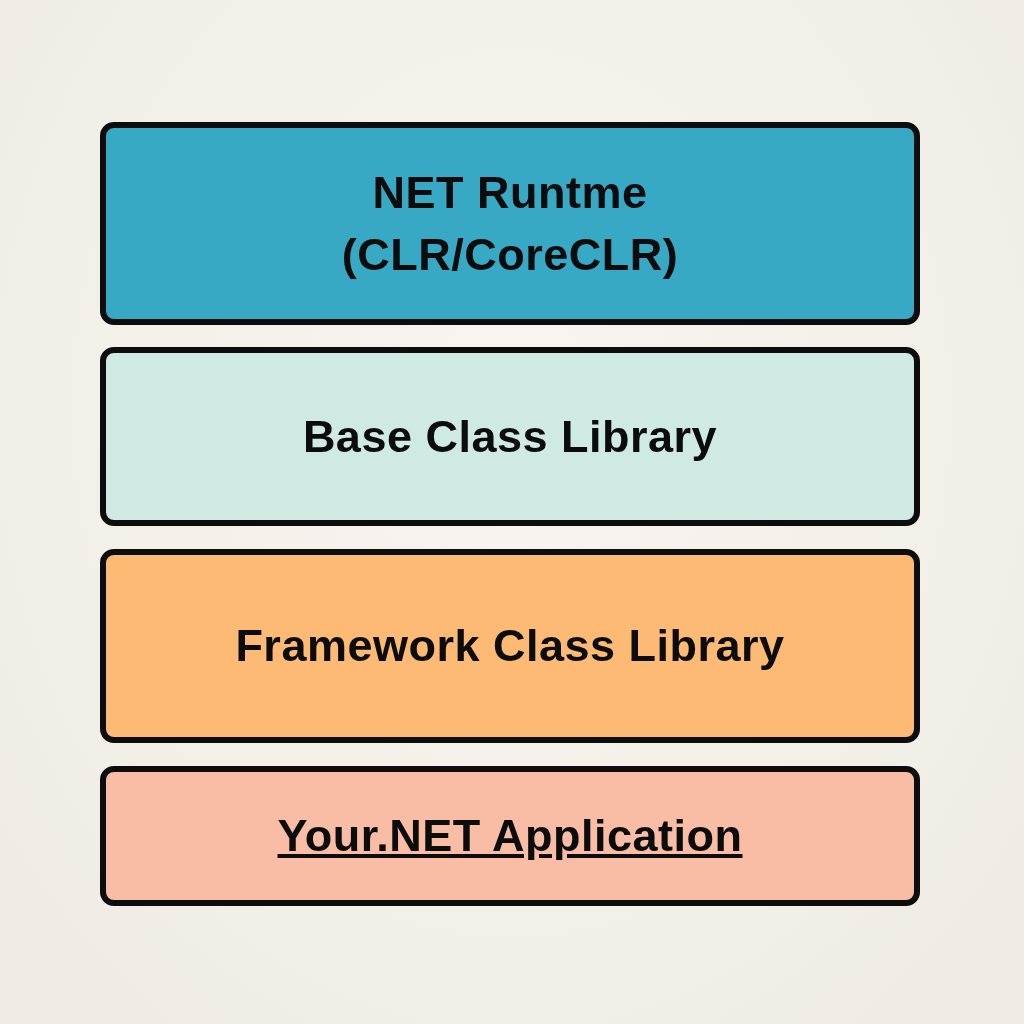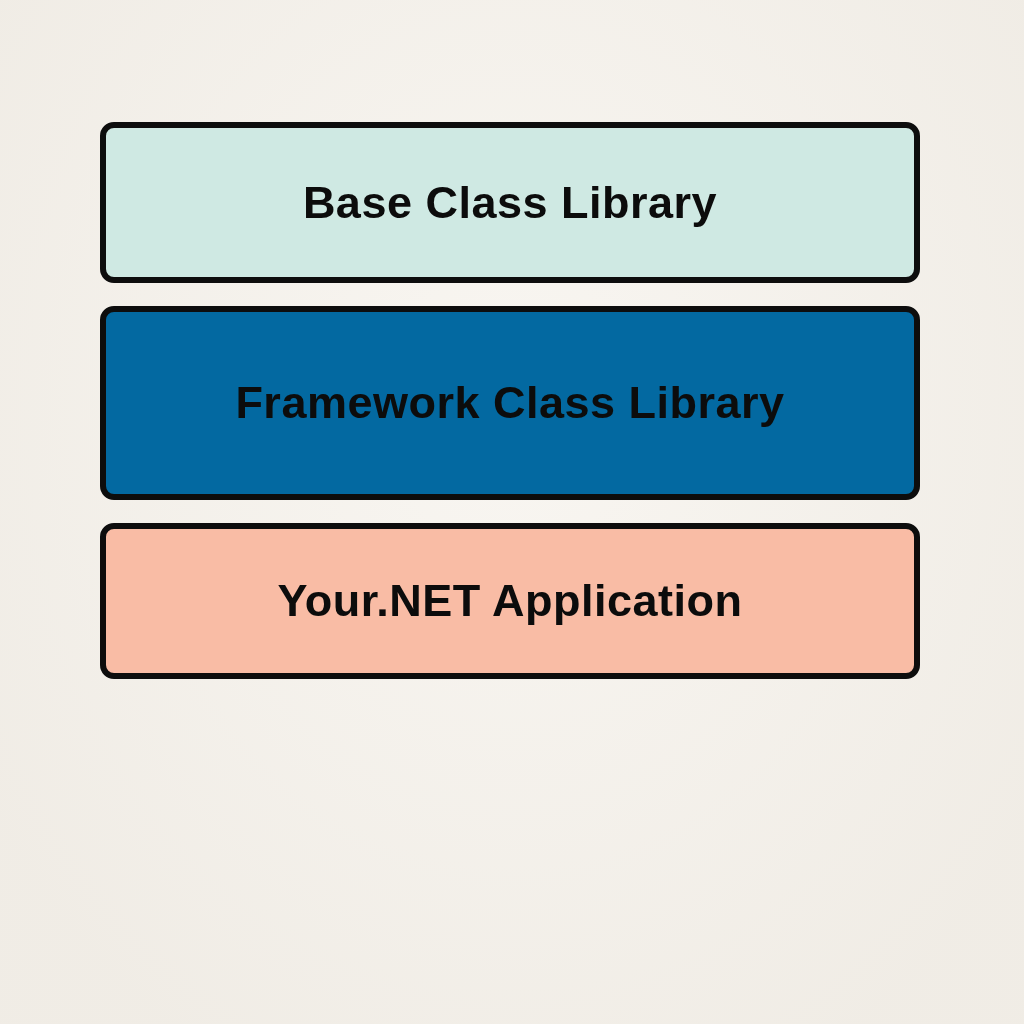--- a/index.html
+++ b/index.html
@@ -40,38 +40,42 @@
     align-items: center;
     justify-content: center;
     text-align: center;
     color: #0c0c0c;
     font-weight: 700;
     font-size: 45px;
     line-height: 62px;
     letter-spacing: 0.5px;
   }
   .layer-0 { height: 203px; margin-bottom: 22px; }
-  .layer-1 { height: 161px; margin-bottom: 23px; }
+  .layer-1 { height: 179px; margin-bottom: 23px; }
   .layer-2 { height: 194px; margin-bottom: 23px; }
-  .layer-3 { height: 156px; margin-bottom: 0; }
+  .layer-3 { height: 140px; margin-bottom: 0; text-decoration: underline; }
   .layer .line {
     display: block;
   }
 </style>
 </head>
 <body>
 
 <div class="stack">
 
+  <div class="layer layer-0" style="background-color: rgb(56, 169, 197);">
+    <span class="line">NET Runtme</span>
+    <span class="line">(CLR/CoreCLR)</span>
+  </div>
 
   <div class="layer layer-1" style="background-color: rgb(207, 233, 227);">
     <span class="line">Base Class Library</span>
   </div>
 
-  <div class="layer layer-2" style="background-color: #0369a1;">
+  <div class="layer layer-2" style="background-color: #fdba74;">
     <span class="line">Framework Class Library</span>
   </div>
 
   <div class="layer layer-3" style="background-color: rgb(249, 188, 165);">
     <span class="line">Your.NET Application</span>
   </div>
 
 </div>
 
 </body></html>

